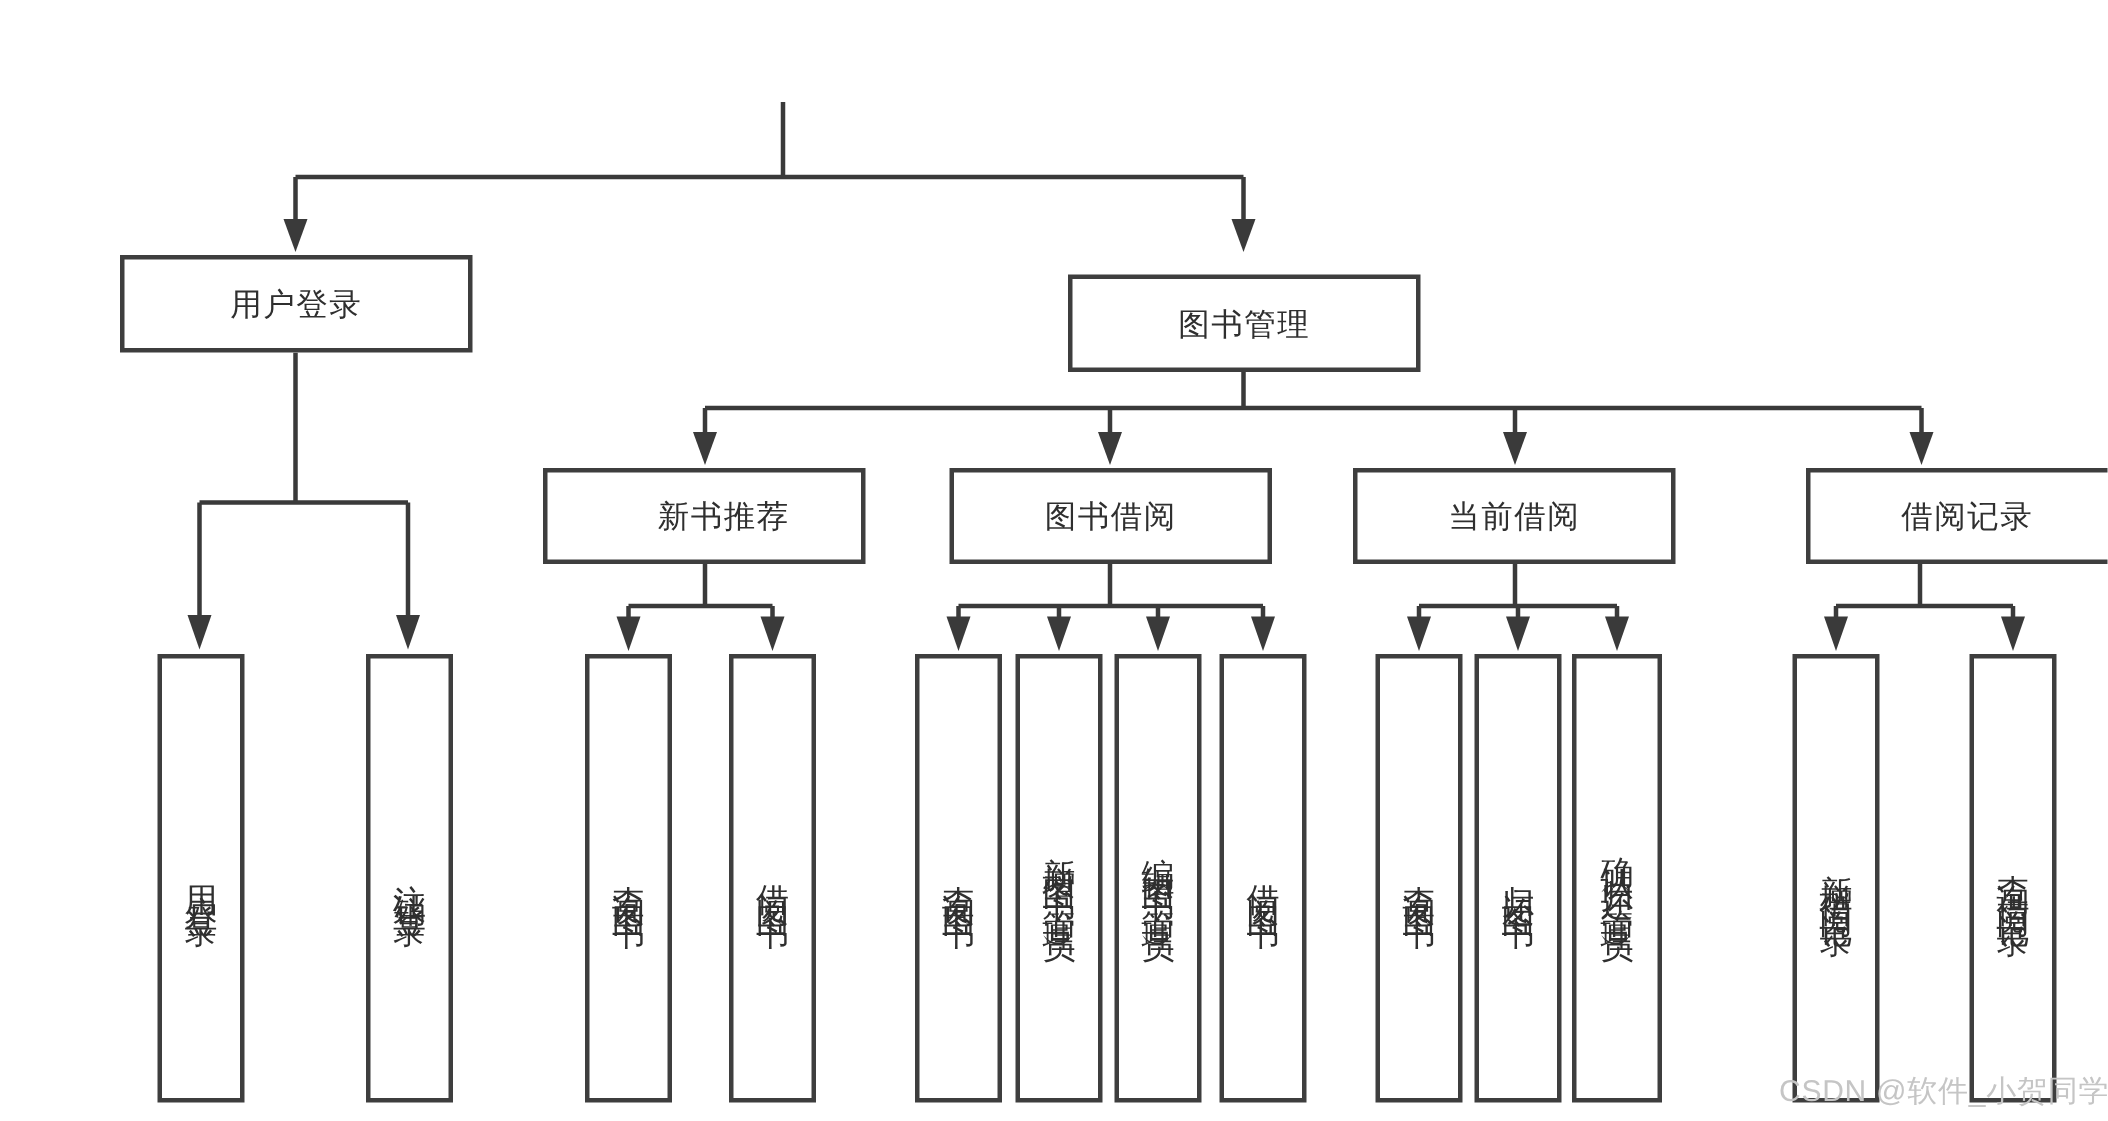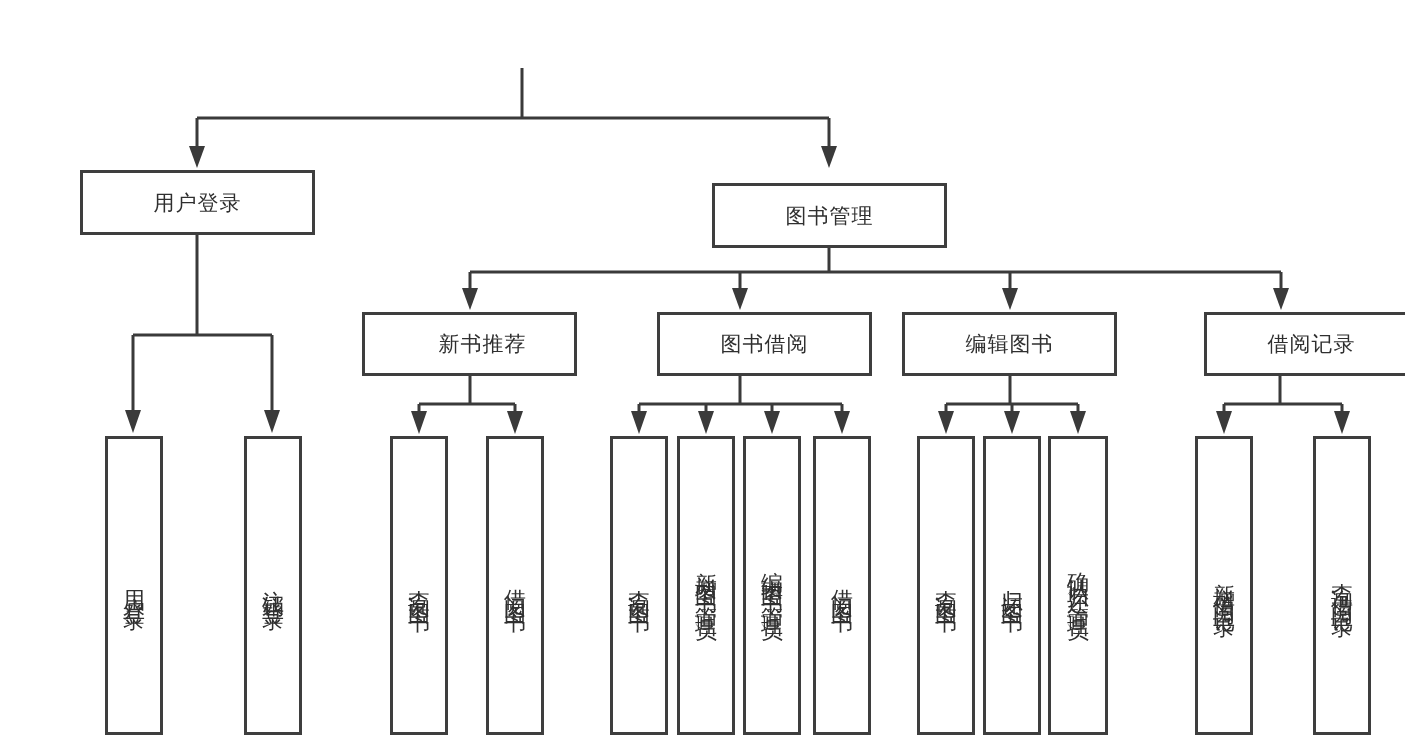--- a/index.html
+++ b/index.html
@@ -101,25 +101,25 @@
   <div class="box" style="left:80px; top:170px; width:235px; height:65px;">
     <span class="lbl">用户登录</span>
   </div>
   <div class="box" style="left:712px; top:170px; width:235px; height:65px;margin-top:13px;">
     <span class="lbl">图书管理</span>
   </div>
 
   <div class="box" style="left:362px; top:312px; width:215px; height:64px;padding-left:26px;">
     <span class="lbl">新书推荐</span>
   </div>
-  <div class="box" style="left:633px; top:312px; width:215px; height:64px;margin-left:24px;">
+  <div class="box" style="left:633px; top:312px; width:215px; height:64px;">
     <span class="lbl">图书借阅</span>
   </div>
   <div class="box" style="left:902px; top:312px; width:215px; height:64px;">
-    <span class="lbl">编辑图书</span>
+    <span class="lbl">当前借阅</span>
   </div>
   <div class="box" style="left:1172px; top:312px; width:215px; height:64px;margin-left:32px;">
     <span class="lbl">借阅记录</span>
   </div>
 
   <div class="box" style="left:105px; top:436px; width:58px; height:299px;">
     <span class="vlbl">用户登录</span>
   </div>
   <div class="box" style="left:244px; top:436px; width:58px; height:299px;">
     <span class="vlbl">注销登录</span>
@@ -155,14 +155,15 @@
     <span class="vlbl">确认归还（管理员）</span>
   </div>
 
   <div class="box" style="left:1195px; top:436px; width:58px; height:299px;">
     <span class="vlbl">新增借阅记录</span>
   </div>
   <div class="box" style="left:1313px; top:436px; width:58px; height:299px;">
     <span class="vlbl">查询借阅记录</span>
   </div>
 
+  <div class="watermark">CSDN @软件_小贺同学</div>
 
 </div>
 
 </body></html>

